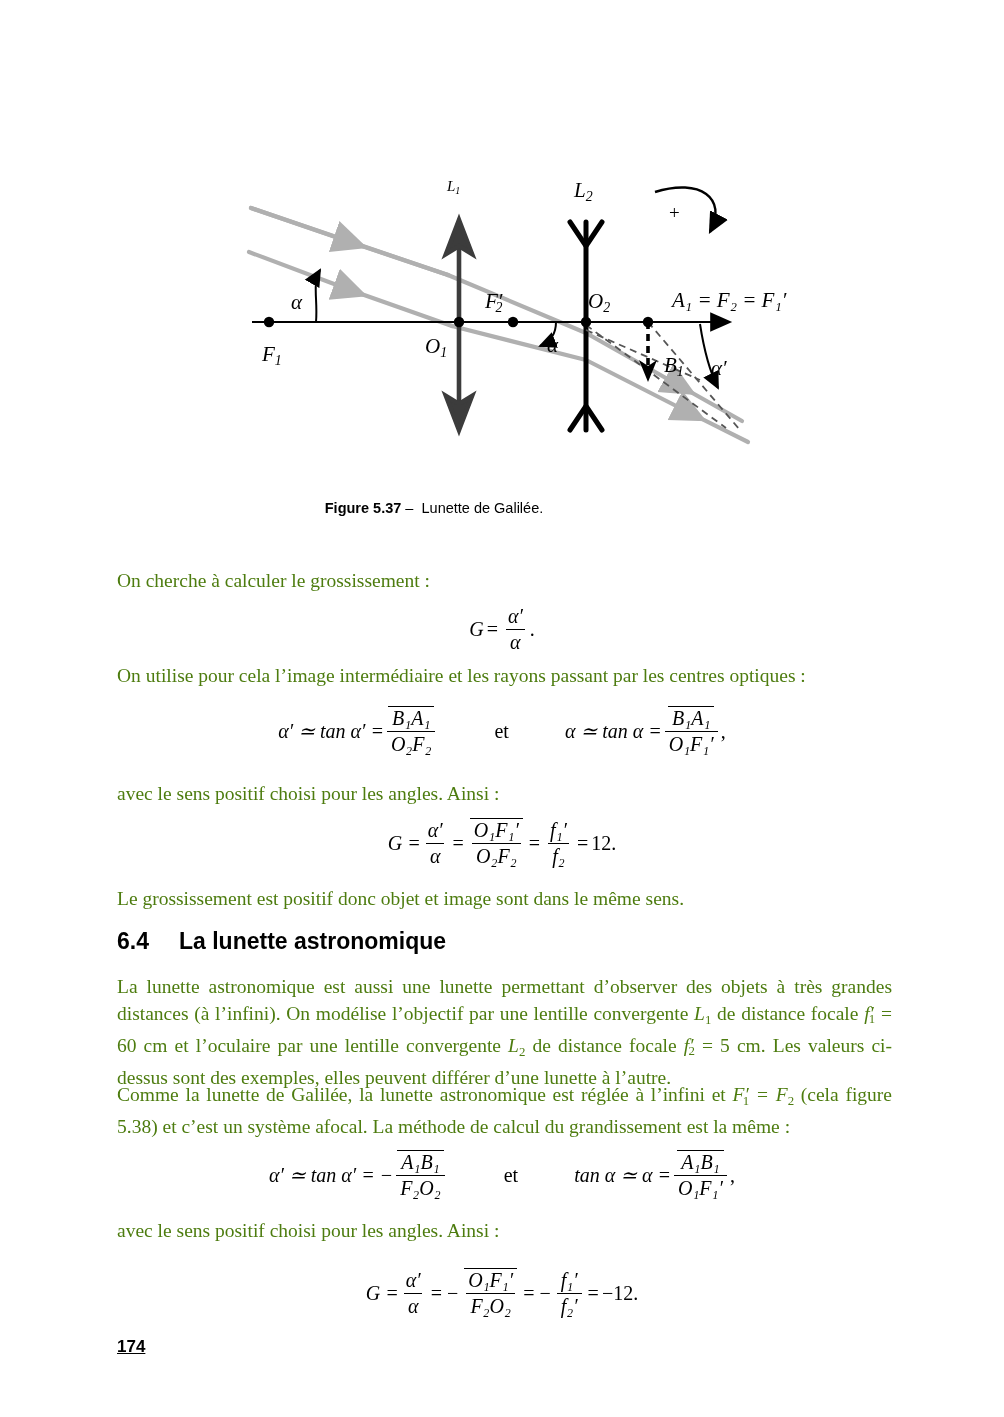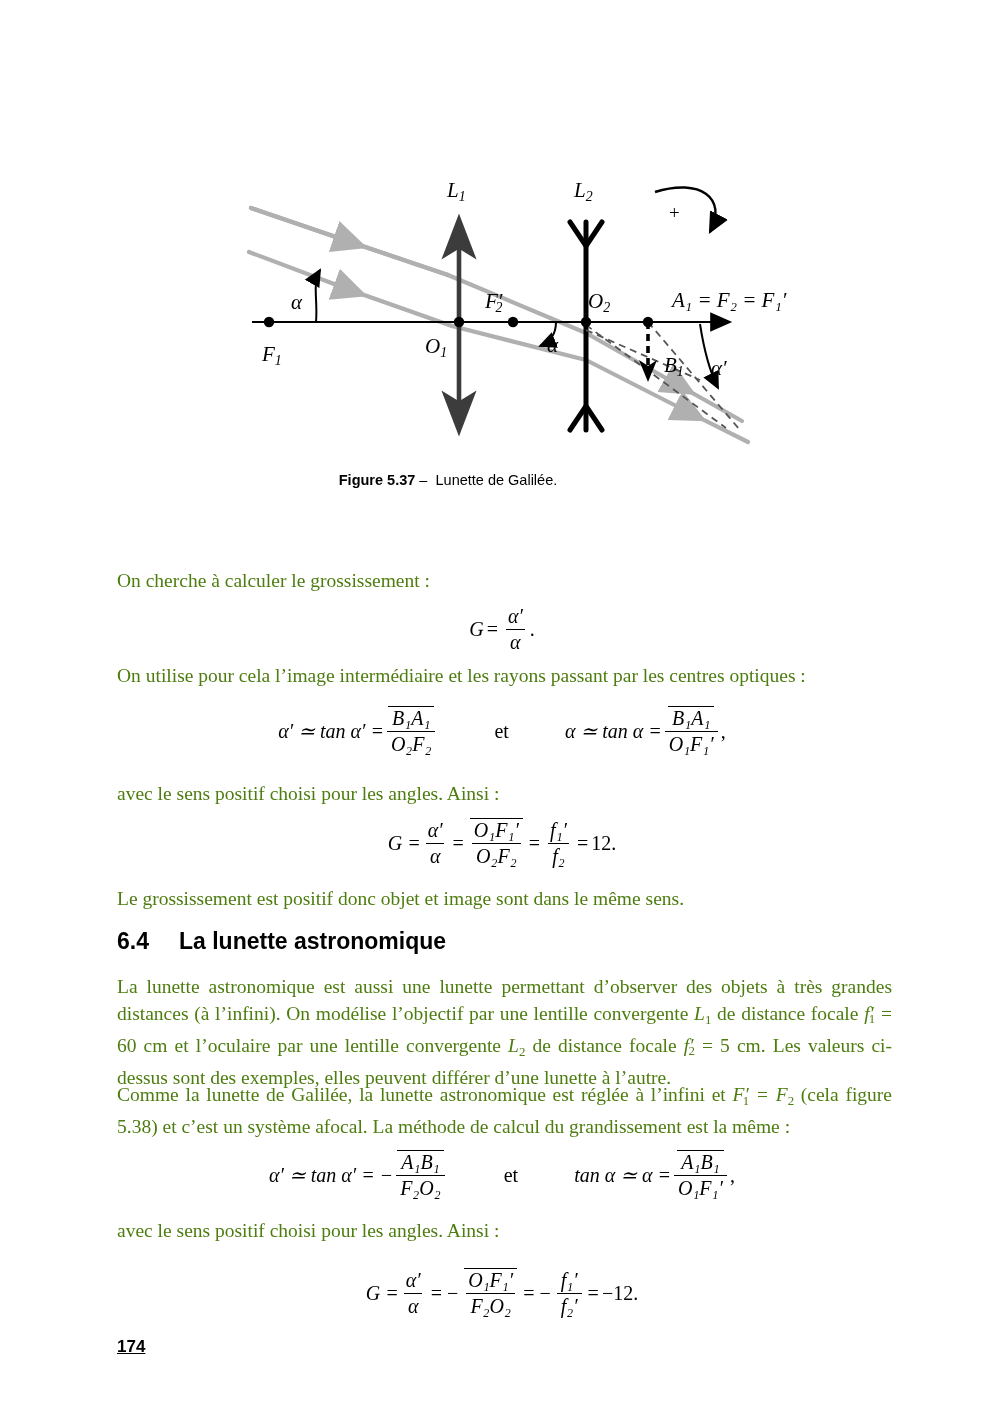--- a/index.html
+++ b/index.html
@@ -37,26 +37,25 @@
   .figure-wrap {
     position: absolute;
     left: 0;
     top: 170px;
     width: 1004px;
     height: 320px;
   }
   .figure-caption {
     position: absolute;
     left: 0;
-    top: 472px;
+    top: 500px;
     width: 868px;
     text-align: center;
     font-family: "Liberation Sans", sans-serif;
     font-size: 14.5px;
-    padding-left: 14px;
   }
   .figure-caption b { font-weight: bold; }
 
   
   .para {
     position: absolute;
     font-size: 19.5px;
     line-height: 26.5px;
     text-align: justify;
     color: #4d7c0f;
@@ -209,21 +208,21 @@
       <g fill="none" stroke="#000" stroke-width="2">
         <path d="M700,154 C704,180 710,202 718,218" marker-end="url(#blkArrow)"></path>
       </g>
 
       <g fill="none" stroke="#000" stroke-width="2.4">
         <path d="M655,22 C700,8 728,28 710,62" marker-end="url(#blkArrow)"></path>
       </g>
     </svg>
 
     
-    <div style="position:absolute;left:447px;top:8px;font-size:21px;" class="mi">
+    <div style="position:absolute;left:447px;top:8px;font-size:15px;" class="mi">
       <span>L</span><span class="sub">1</span>
     </div>
     <div style="position:absolute;left:574px;top:8px;font-size:21px;" class="mi">
       <span>L</span><span class="sub">2</span>
     </div>
     <div style="position:absolute;left:669px;top:32px;font-size:19px;" class="mn"><span>+</span></div>
     <div style="position:absolute;left:262px;top:172px;font-size:21px;" class="mi">
       <span>F</span><span class="sub">1</span>
     </div>
     <div style="position:absolute;left:291px;top:120px;font-size:21px;" class="mi"><span>α</span></div>

